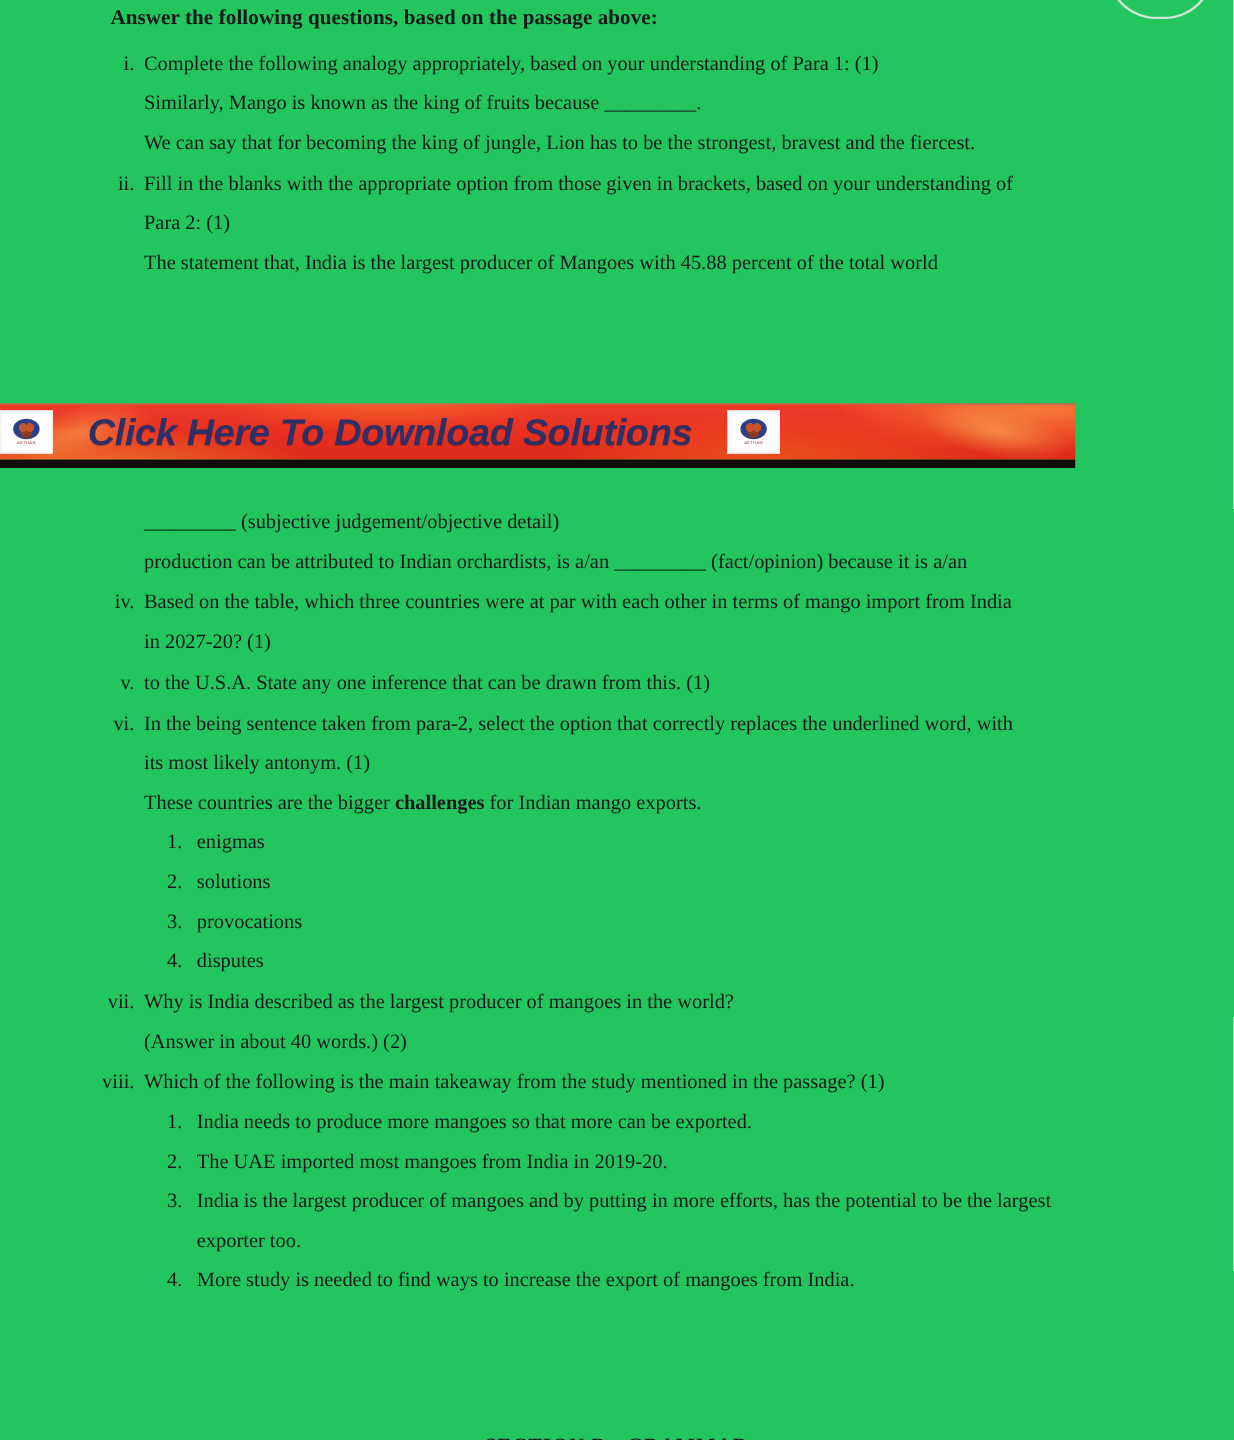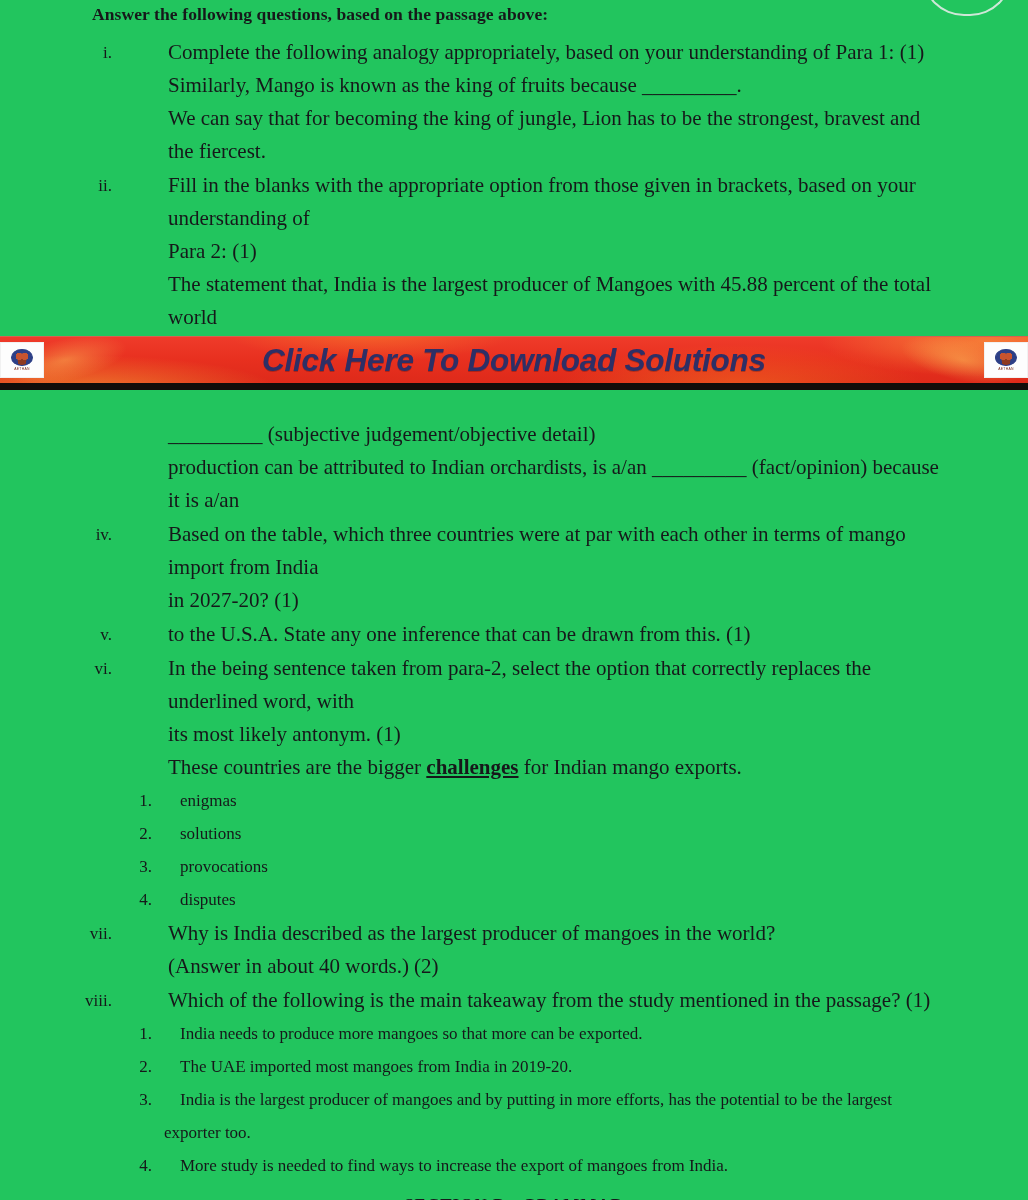--- a/index.html
+++ b/index.html
@@ -74,24 +74,23 @@
     top: 0;
     width: 112px;
     text-align: right;
     font-size: 17px;
     line-height: 33px;
   }
 
   .q-lines { padding-right: 78px; }
 
   .line {
-    font-size: 21px;
+    font-size: 17px;
     line-height: 33px;
     white-space: pre-wrap;
-    margin-left: 48px;
   }
   .line.cont { }
 
   
   ol.opt-list {
     list-style: none;
     margin: 0;
     padding: 0;
   }
   li.opt-item {
@@ -105,46 +104,44 @@
     top: 0;
     width: 20px;
     text-align: right;
     font-size: 17px;
     line-height: 33px;
   }
   .opt-text {
     font-size: 17px;
     line-height: 33px;
     white-space: pre-wrap;
-    margin-left: 16px;
   }
 
   .u-bold {
     font-weight: bold;
-    text-decoration: underline;
   }
 
   
   .banner {
     position: absolute;
     left: 0;
     top: 336px;
-    width: 1028px;
+    width: 896px;
     height: 46px;
     background:
       radial-gradient(ellipse 320px 60px at 8% 120%, rgba(255,190,60,.55), rgba(255,190,60,0) 62%),
       radial-gradient(ellipse 240px 48px at 36% -10%, rgba(255,160,40,.40), rgba(255,160,40,0) 60%),
       radial-gradient(ellipse 300px 70px at 72% 110%, rgba(255,150,35,.38), rgba(255,150,35,0) 62%),
       radial-gradient(ellipse 260px 55px at 96% 10%, rgba(255,190,70,.50), rgba(255,190,70,0) 64%),
       linear-gradient(180deg, #ef3b2a 0%, #e8301f 48%, #de2a1a 100%);
     border-bottom: 7px solid #120d0a;
     border-top: 1px solid #d8604f;
     display: flex;
     align-items: center;
-    justify-content: space-between;
+    justify-content: flex-start;
     overflow: hidden;
     cursor: pointer;
   }
   .banner::before,
   .banner::after {
     content: "";
     position: absolute;
     top: -14px;
     width: 210px;
     height: 74px;

